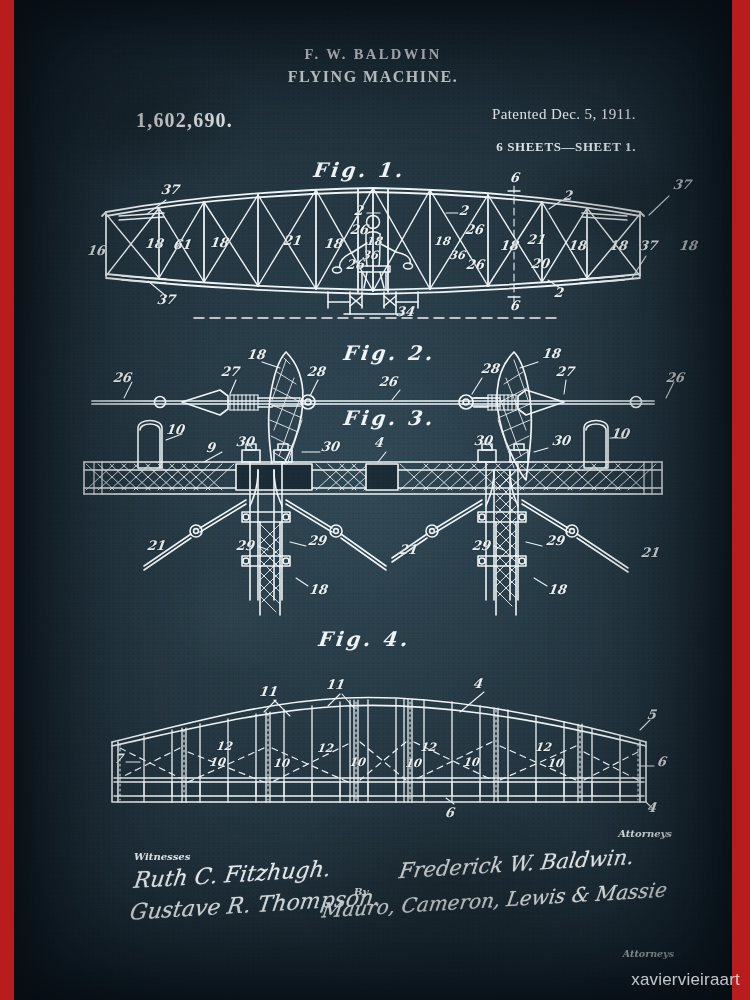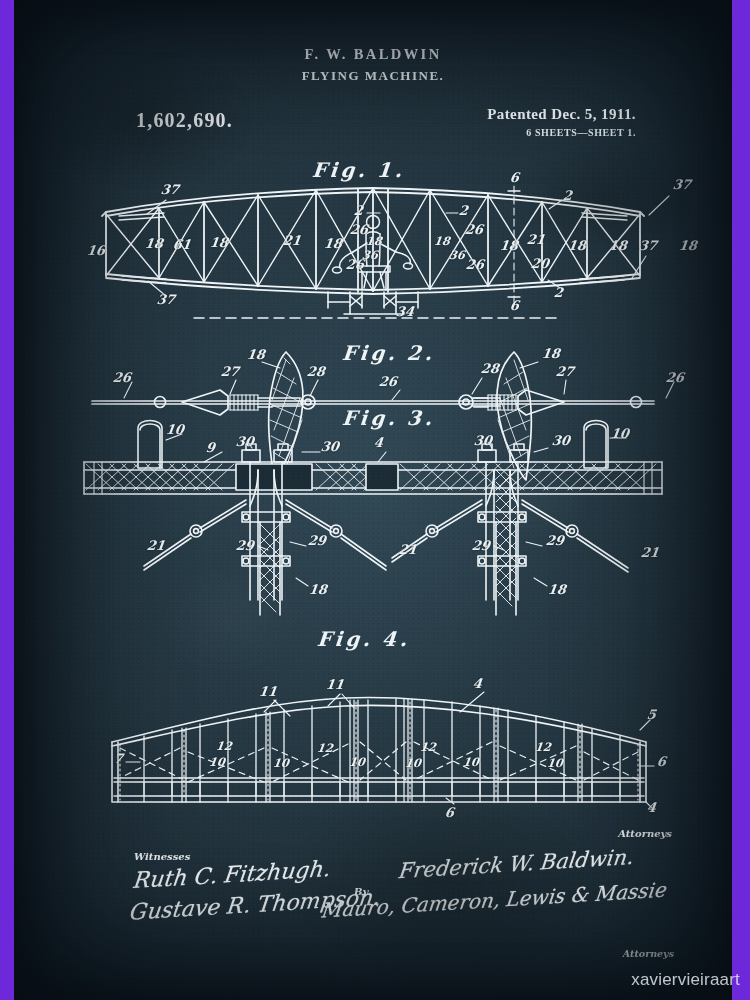--- a/index.html
+++ b/index.html
@@ -1,18 +1,18 @@
 <!DOCTYPE html>
 <html><head>
 <meta charset="utf-8">
 <style>
   html,body{margin:0;padding:0;background:#ffffff;}
   body{width:750px;height:1000px;overflow:hidden;font-family:"Liberation Serif",serif;}
 
-  #page{position:relative;width:750px;height:1000px;background:#6d28d9;}
+  #page{position:relative;width:750px;height:1000px;background:#b91c1c;}
 
   
   #plate{
     position:absolute;left:14px;top:0;width:718px;height:1000px;
     background:
       radial-gradient(ellipse 72% 62% at 50% 47%, rgba(54,80,94,.55) 0%, rgba(40,62,74,.30) 42%, rgba(0,0,0,0) 72%),
       radial-gradient(ellipse 120% 95% at 50% 50%, #2b3f4b 0%, #22333d 38%, #16242e 68%, #0d1720 100%),
       linear-gradient(#13212b,#13212b);
     overflow:hidden;
   }
@@ -30,30 +30,30 @@
       radial-gradient(ellipse 30% 14% at 60% 88%, rgba(0,0,0,.35), rgba(0,0,0,0) 72%),
       radial-gradient(ellipse 16% 9% at 30% 62%, rgba(255,255,255,.05), rgba(0,0,0,0) 70%),
       radial-gradient(ellipse 14% 7% at 72% 50%, rgba(255,255,255,.045), rgba(0,0,0,0) 70%);}
   #vig{position:absolute;inset:0;pointer-events:none;
     box-shadow:inset 0 0 120px 40px rgba(5,10,16,.85), inset 0 0 40px 8px rgba(5,10,16,.5);}
 
   
   #header{position:absolute;left:0;top:46px;width:718px;text-align:center;}
   .hd-name{font-family:"Liberation Serif",serif;font-weight:700;font-size:14.5px;
     letter-spacing:2.4px;color:#eef3f6;}
-  .hd-title{font-family:"Liberation Serif",serif;font-weight:700;font-size:13px;
+  .hd-title{font-family:"Liberation Serif",serif;font-weight:700;font-size:16px;
     letter-spacing:1.5px;margin-top:5px;color:#e7eef1;}
   .hd-app{font-family:"Liberation Serif",serif;font-weight:700;font-size:8px;
     letter-spacing:.9px;margin-top:5px;color:#dfe8ec;}
   #patno{position:absolute;left:122px;top:109px;font-weight:700;font-size:20px;
     letter-spacing:1.2px;color:#f2f6f8;font-family:"Liberation Serif",serif;}
   #patdate{position:absolute;right:96px;top:106px;text-align:right;}
-  .pd-main{font-weight:700;font-size:15px;letter-spacing:.4px;color:#f0f5f7;
+  .pd-main{font-weight:400;font-size:15px;letter-spacing:.4px;color:#f0f5f7;
     font-family:"Liberation Serif",serif;white-space:nowrap;}
-  .pd-sheet{font-weight:700;font-size:10px;letter-spacing:.6px;margin-top:4px;
+  .pd-sheet{font-weight:700;font-size:13px;letter-spacing:.6px;margin-top:16px;
     color:#dde7eb;font-family:"Liberation Serif",serif;}
 
   
   .figcap{position:absolute;font-family:"DejaVu Serif",serif;font-style:italic;
     font-weight:700;font-size:20px;letter-spacing:3px;color:#eef4f7;
     transform:skewX(-8deg);}
 
   
   .num{position:absolute;font-family:"DejaVu Serif",serif;font-style:italic;
     font-weight:700;font-size:13px;color:#eaf1f4;transform:skewX(-10deg);

